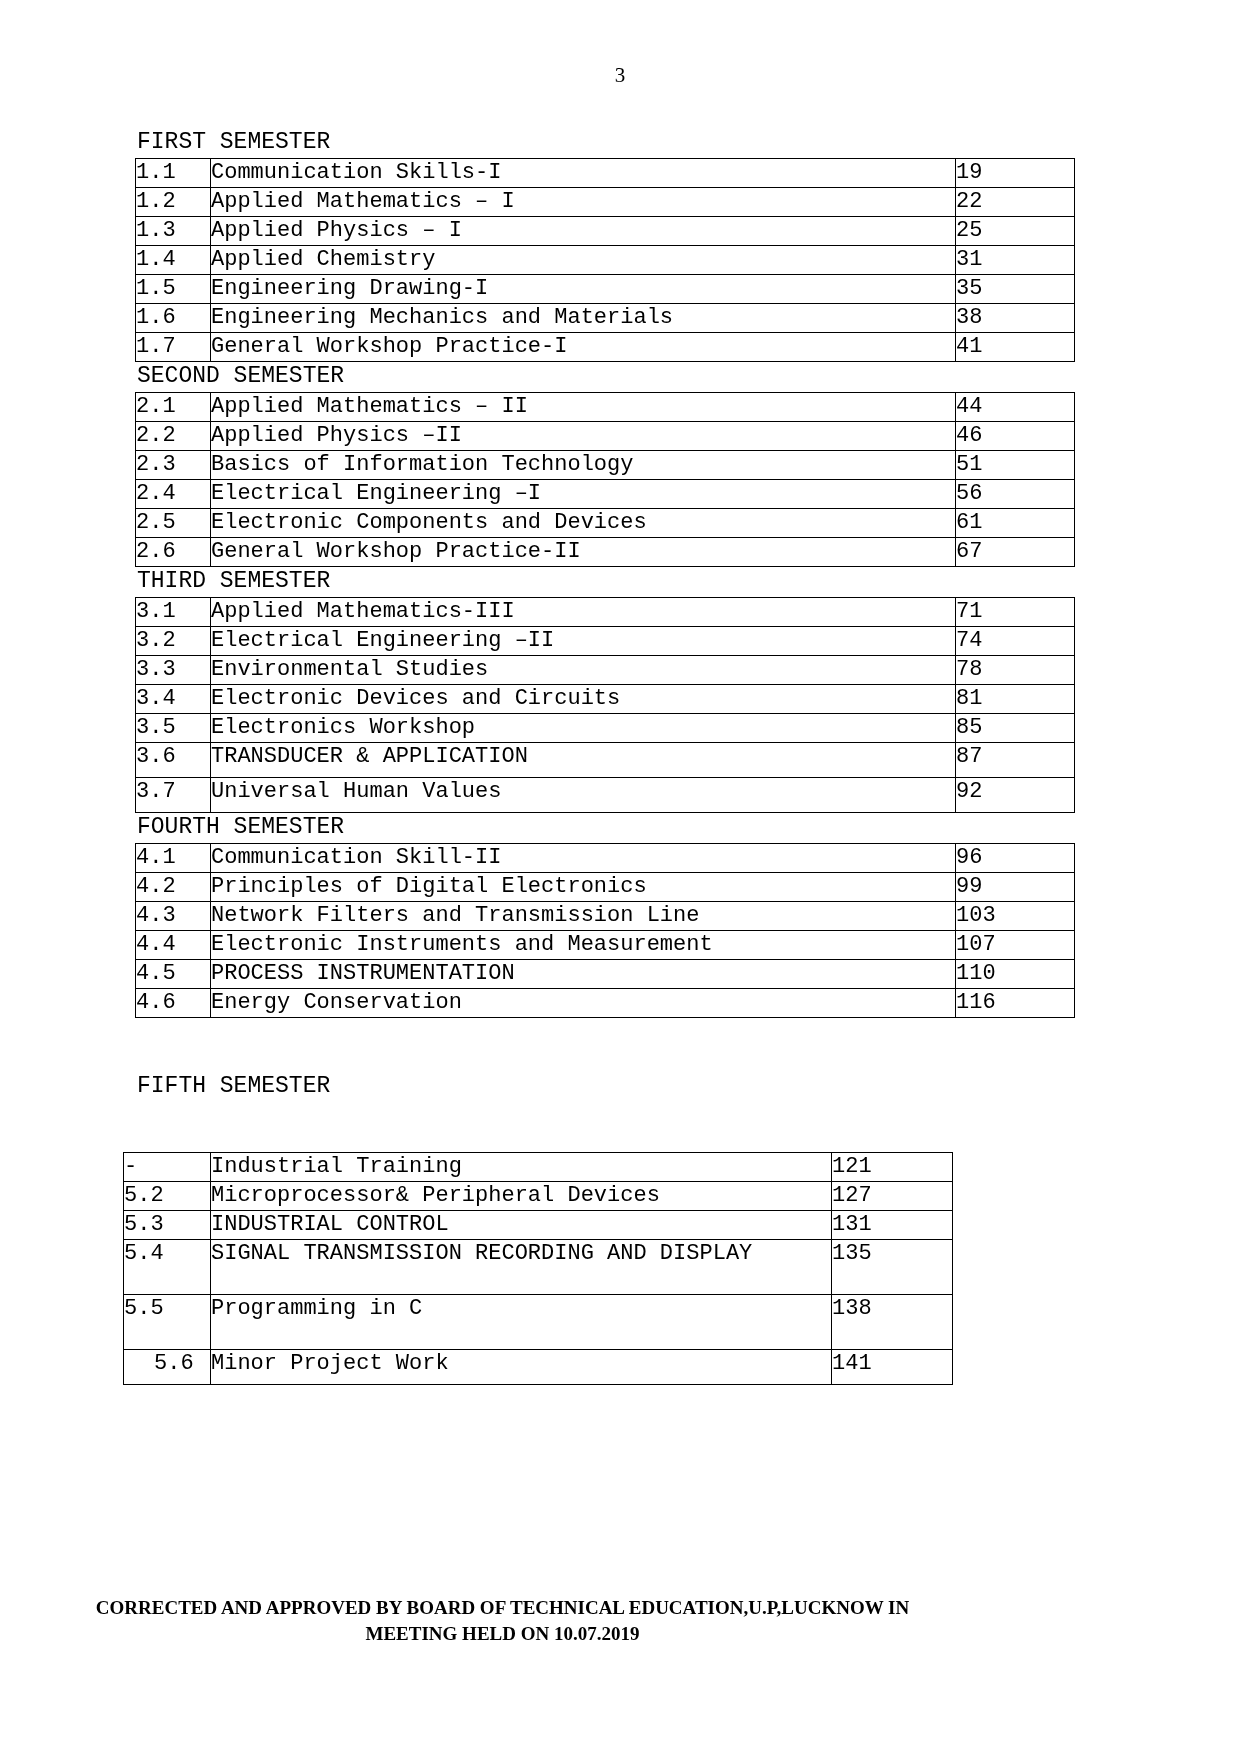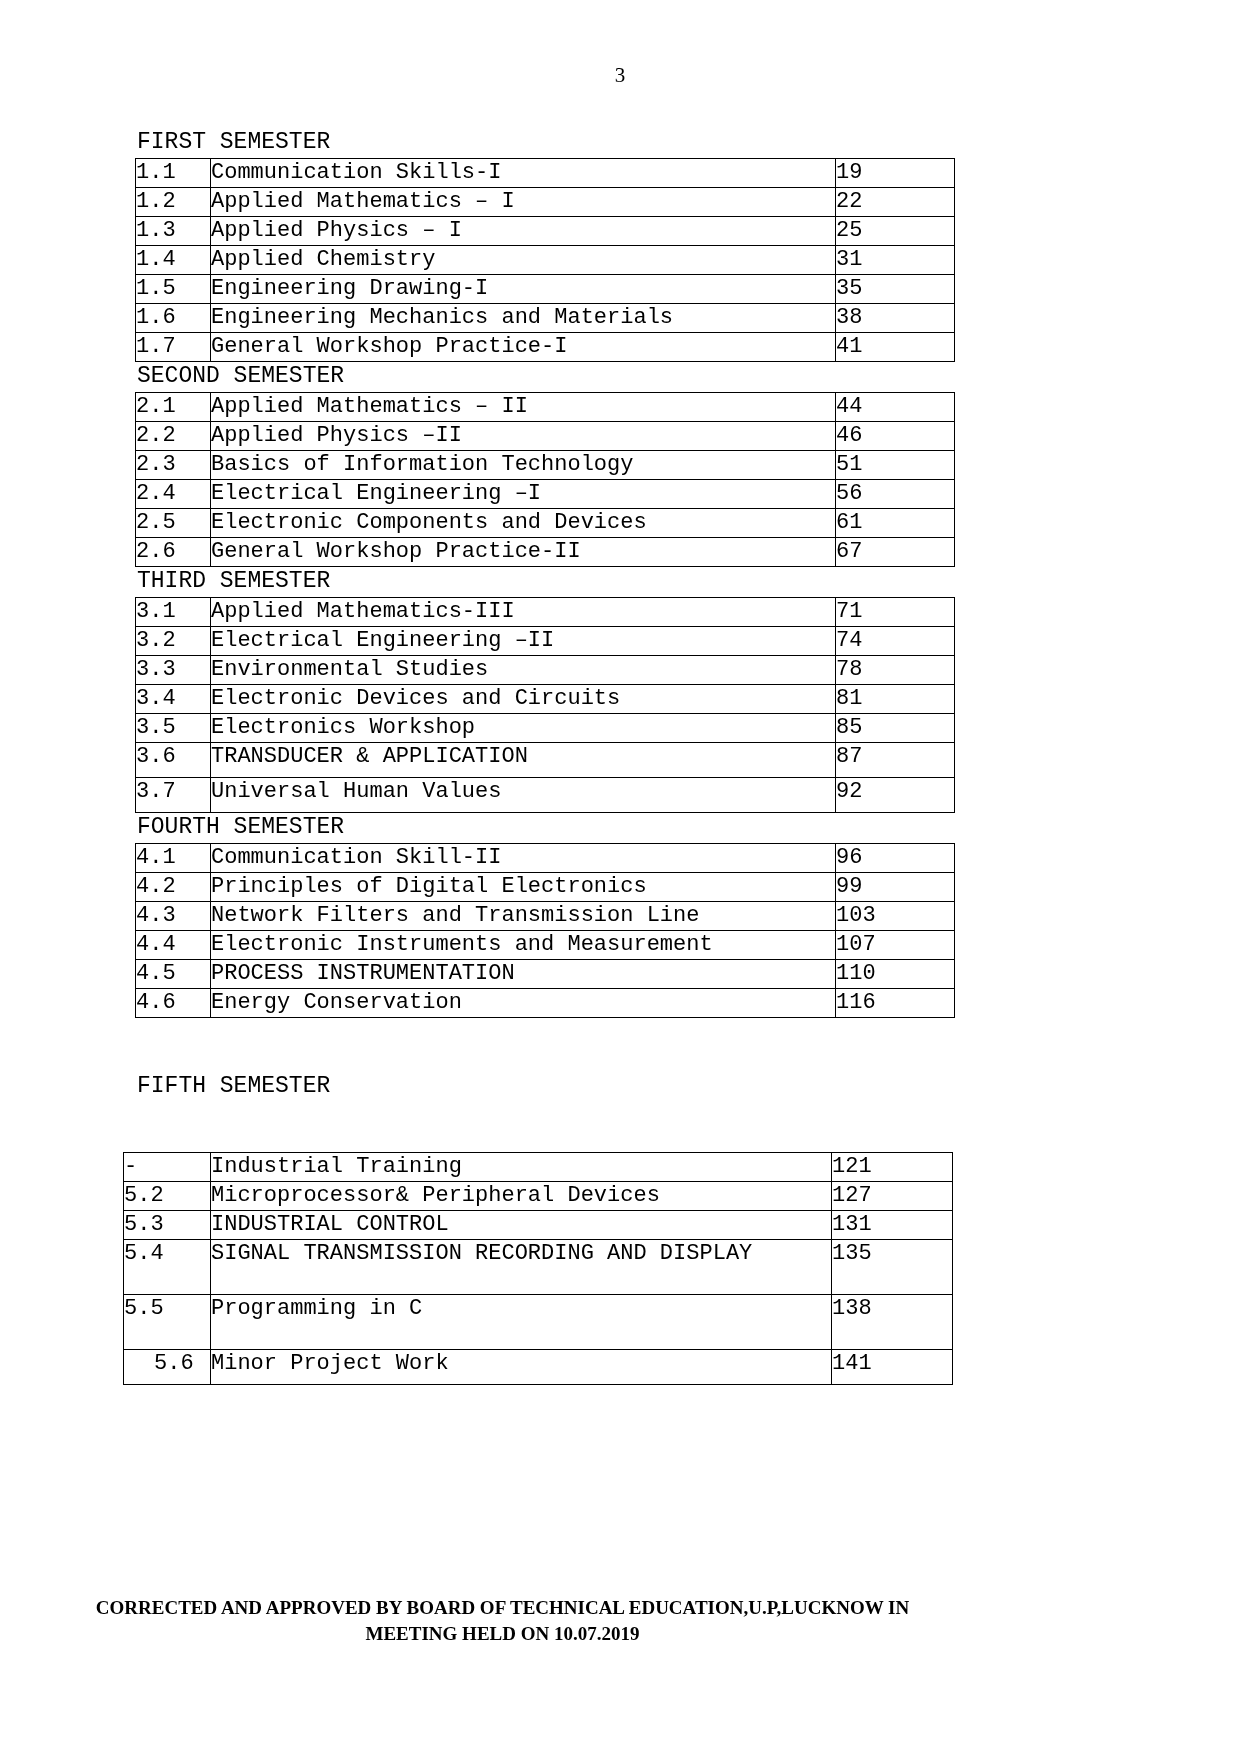--- a/index.html
+++ b/index.html
@@ -43,21 +43,21 @@
 
   .sem-heading {
     font-size: 23px;
     line-height: 27px;
     padding: 1px 0 2px 2px;
     white-space: nowrap;
   }
 
   table.toc {
     border-collapse: collapse;
-    width: 820px;
+    width: 940px;
     table-layout: fixed;
     margin: 0;
   }
   table.toc td {
     border: 1.2px solid #000000;
     font-size: 22px;
     line-height: 25px;
     padding: 1px 0 2px 0;
     vertical-align: top;
   }

